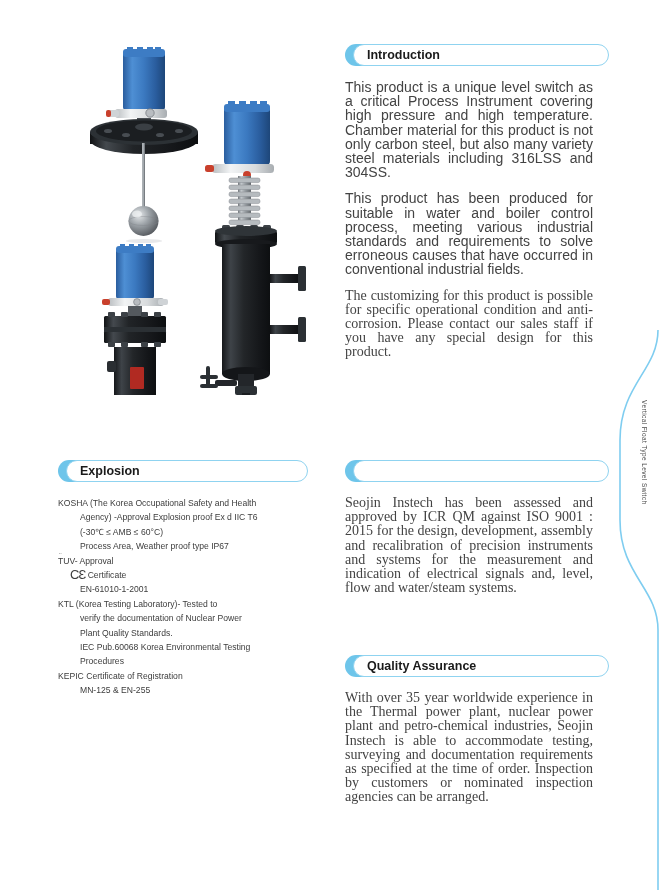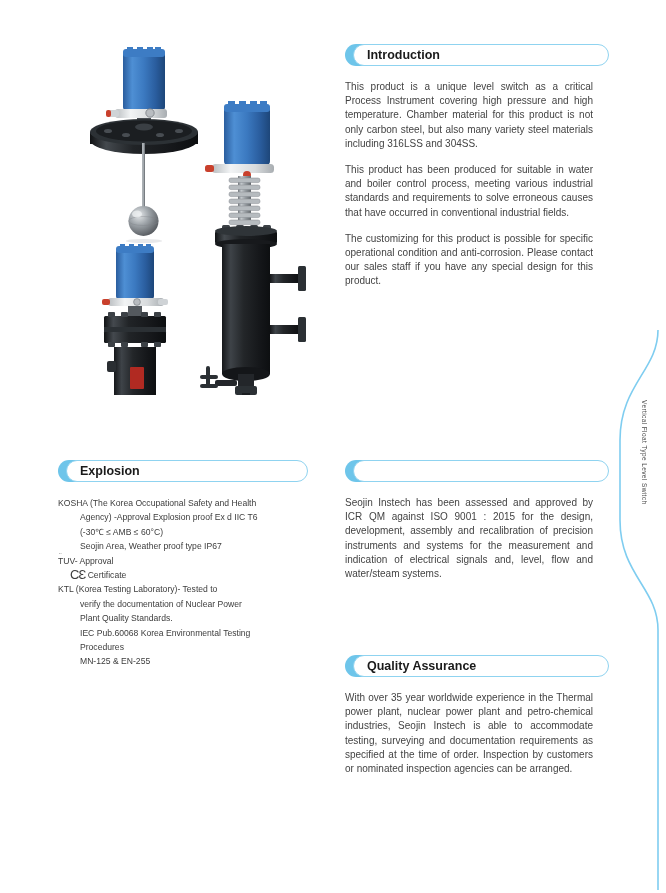--- a/index.html
+++ b/index.html
@@ -66,27 +66,27 @@
     height: 31px;
     line-height: 22px;
     font-size: 12.5px;
     font-weight: bold;
     color: #1a1a1a;
     white-space: nowrap;
   }
 
   
   .para {
-    font-size: 10px;
+    font-size: 14px;
     line-height: 14.2px;
     text-align: justify;
     color: #434343;
     margin: 0 16px 12px 0;
   }
-  .para:last-child { margin-bottom: 0; }
+  .para:last-child { margin-bottom: 0; font-family: Liberation Serif, serif; }
 
   
   .col-right {
     position: absolute;
     left: 345px;
     width: 264px;
   }
   .col-left {
     position: absolute;
     left: 58px;
@@ -326,28 +326,30 @@
 <div class="col-left" id="approvals-block">
   <div class="section-head">
     <span class="cap"></span>
     <span class="pill"></span>
     <span class="title">Explosion</span>
   </div>
   <ul class="appr-list" id="approvals-list">
       <li class="appr-item ind-0"><span>KOSHA (The Korea Occupational Safety and Health</span></li>
       <li class="appr-item ind-1"><span>Agency) -Approval Explosion proof Ex d IIC T6</span></li>
       <li class="appr-item ind-1"><span>(-30℃ ≤ AMB ≤ 60°C)</span></li>
-      <li class="appr-item ind-1"><span>Seojin Area, Weather proof type IP67</span></li>
+      <li class="appr-item ind-1"><span>Process Area, Weather proof type IP67</span></li>
       <li class="appr-item ind-0 tuv-line"><span class="tuv-umlaut">¨</span><span>TUV- Approval</span></li>
       <li class="appr-item ind-2"><span class="ce-mark">CƐ</span> <span>Certificate</span></li>
+      <li class="appr-item ind-1"><span>EN-61010-1-2001</span></li>
       <li class="appr-item ind-0"><span>KTL (Korea Testing Laboratory)- Tested to</span></li>
       <li class="appr-item ind-1"><span>verify the documentation of Nuclear Power</span></li>
       <li class="appr-item ind-1"><span>Plant Quality Standards.</span></li>
       <li class="appr-item ind-1"><span>IEC Pub.60068 Korea Environmental Testing</span></li>
       <li class="appr-item ind-1"><span>Procedures</span></li>
+      <li class="appr-item ind-0"><span>KEPIC Certificate of Registration</span></li>
       <li class="appr-item ind-1"><span>MN-125 &amp; EN-255</span></li>
     </ul>
 </div>
 
 <div class="col-right" id="iso-block">
   <div class="section-head">
     <span class="cap"></span>
     <span class="pill"></span>
   </div>
   <p class="para">Seojin Instech has been assessed and approved by ICR QM against ISO 9001 : 2015 for the design, development, assembly and recalibration of precision instruments and systems for the measurement and indication of electrical signals and, level, flow and water/steam systems.</p>

